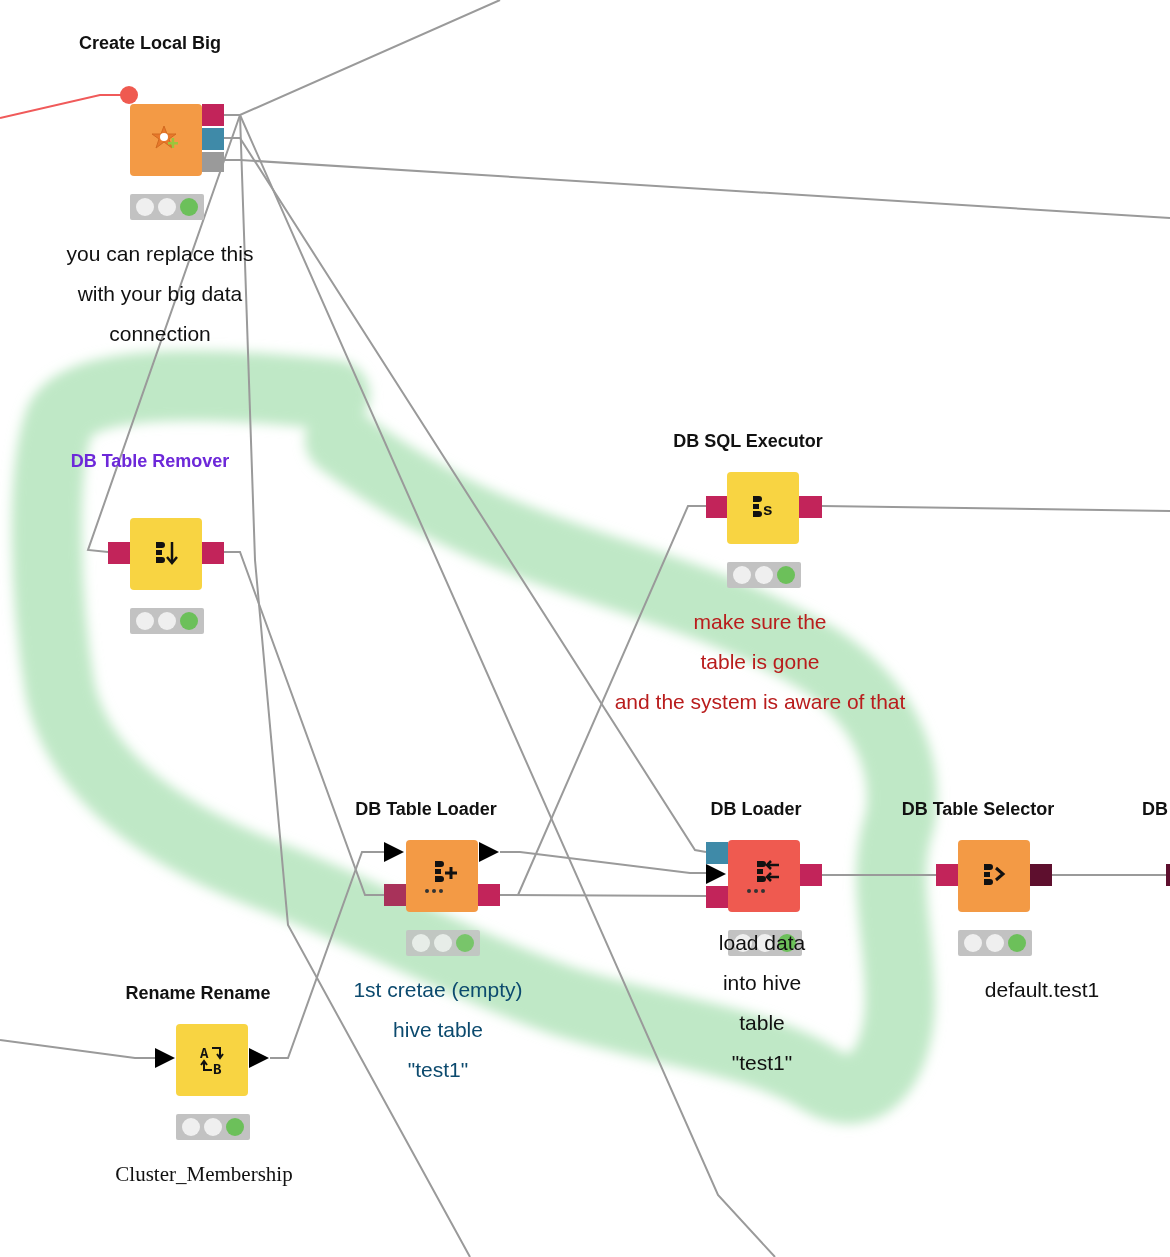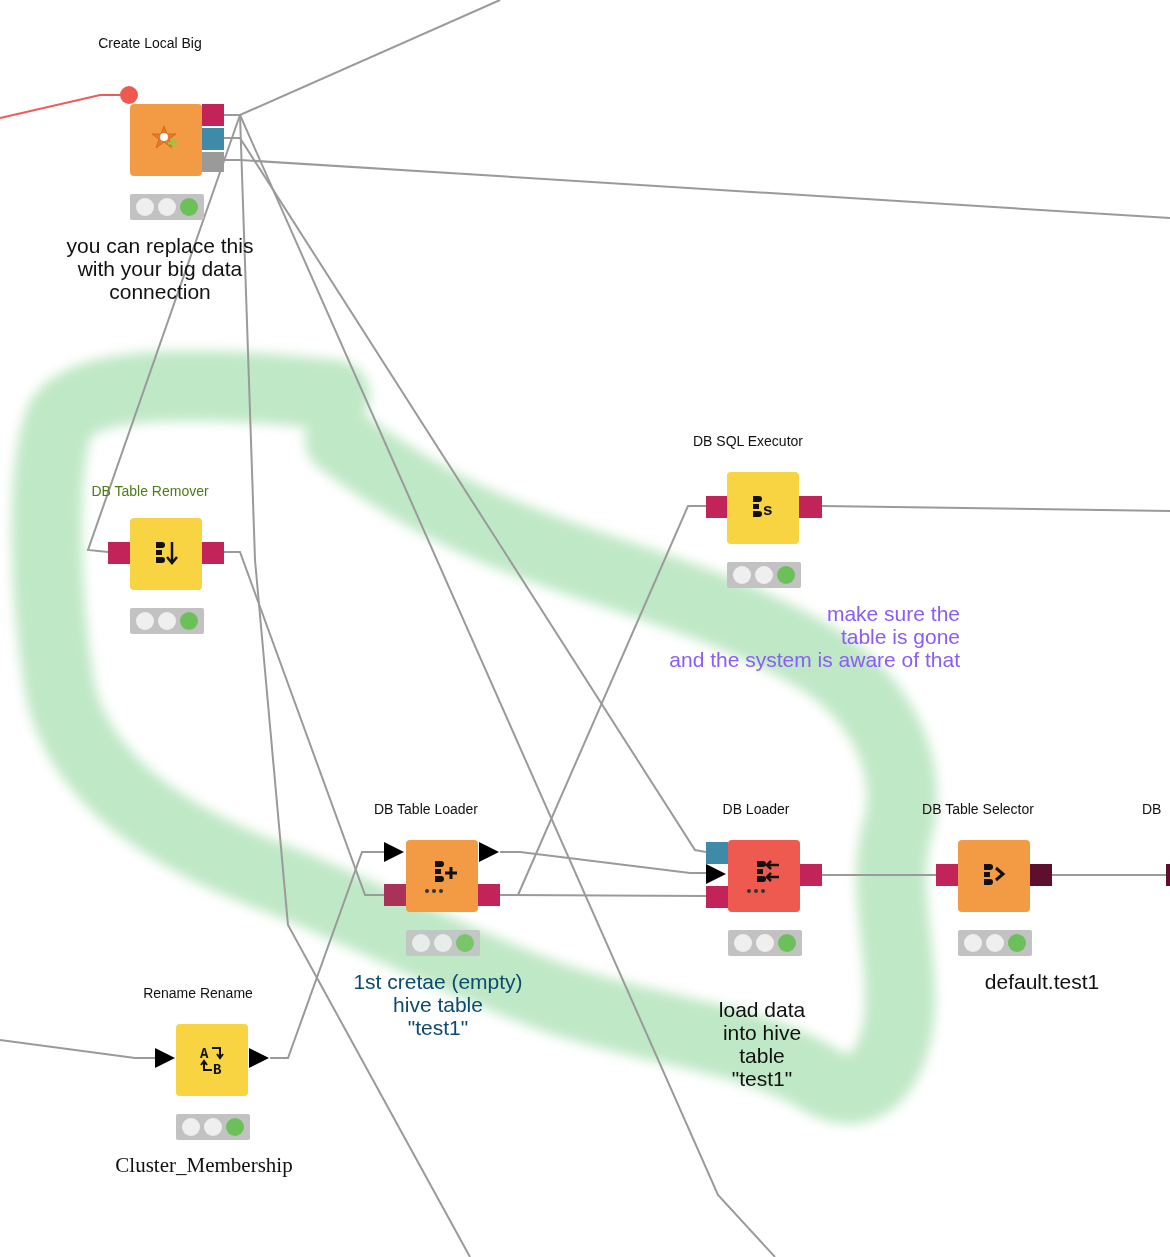--- a/index.html
+++ b/index.html
@@ -4,38 +4,38 @@
 <style>
   html, body { margin:0; padding:0; }
   body {
     width:1170px; height:1257px; position:relative; overflow:hidden;
     background:#ffffff;
     font-family:"Liberation Sans", sans-serif;
   }
   #canvas { position:absolute; left:0; top:0; width:1170px; height:1257px; }
   svg.layer { position:absolute; left:0; top:0; }
   .node-title {
-    position:absolute; font-weight:normal; font-size:14px; color:#111;
+    position:absolute; font-weight:bold; font-size:18px; color:#111;
     text-align:center; white-space:nowrap; line-height:30px;
   }
   .node-body {
     position:absolute; width:72px; height:72px; border-radius:4px;
     display:flex; align-items:center; justify-content:center;
   }
   .port { position:absolute; }
   .traffic {
     position:absolute; width:74px; height:26px; background:#c2c2c2;
     border-radius:2px; display:flex; align-items:center; justify-content:space-around;
     padding:0 4px; box-sizing:border-box;
   }
   .traffic .dot { width:18px; height:18px; border-radius:50%; background:#efefef; }
   .traffic .dot.green { background:#6cc05a; }
   .anno {
     position:absolute; font-size:21px; color:#111; text-align:center;
-    line-height:23px; white-space:pre;
+    line-height:40px; white-space:pre;
   }
   .tri { width:0; height:0; border-top:10px solid transparent; border-bottom:10px solid transparent; border-left:20px solid #000; }
 </style>
 </head>
 <body>
 
 <div id="canvas">
 
   <svg class="layer" width="1170" height="1257">
     <defs>
@@ -110,21 +110,21 @@
       <span class="dot"></span>
       <span class="dot"></span>
       <span class="dot green"></span>
     </div>
     <div class="anno" style="left:40px; top:234px; width:240px;">you can replace this
 with your big data
 connection</div>
   </div>
 
   <div>
-    <div class="node-title" style="left:40px; top:476px; width:220px; color:#4d7c0f;">DB Table Remover</div>
+    <div class="node-title" style="left:40px; top:446px; width:220px; color:#6d28d9;">DB Table Remover</div>
     <div class="port" style="left:108px; top:542px; width:24px; height:22px; background:#c2245a;"></div>
     <div class="node-body" style="left:130px; top:518px; background:#f8d442;">
       <svg width="40" height="40" viewBox="0 0 40 40">
         <path d="M10 8 h6 a3 3 0 0 1 0 6 h-6z M10 16 h6 v5 h-6z M10 23 h6 a3 3 0 0 1 0 6 h-6z" fill="#111"></path>
         <line x1="26" y1="8" x2="26" y2="28" stroke="#111" stroke-width="2.5"></line>
         <polyline points="21,23 26,29 31,23" fill="none" stroke="#111" stroke-width="2.5"></polyline>
       </svg>
     </div>
     <div class="port" style="left:202px; top:542px; width:22px; height:22px; background:#c2245a;"></div>
     <div class="traffic" style="left:130px; top:608px;">
@@ -142,21 +142,21 @@
         <path d="M10 8 h6 a3 3 0 0 1 0 6 h-6z M10 16 h6 v5 h-6z M10 23 h6 a3 3 0 0 1 0 6 h-6z" fill="#111"></path>
         <text x="20" y="27" font-family="Liberation Sans, sans-serif" font-weight="bold" font-size="17" fill="#111">s</text>
       </svg>
     </div>
     <div class="port" style="left:799px; top:496px; width:23px; height:22px; background:#c2245a;"></div>
     <div class="traffic" style="left:727px; top:562px;">
       <span class="dot"></span>
       <span class="dot"></span>
       <span class="dot green"></span>
     </div>
-    <div class="anno" style="left:560px; top:602px; width:400px; color:#8b5cf6;text-align:right;">make sure the
+    <div class="anno" style="left:560px; top:602px; width:400px; color:#b91c1c;">make sure the
 table is gone
 and the system is aware of that</div>
   </div>
 
   <div>
     <div class="node-title" style="left:316px; top:794px; width:220px;">DB Table Loader</div>
     <div class="port tri" style="left:384px; top:842px;"></div>
     <div class="port" style="left:384px; top:884px; width:24px; height:22px; background:#a8325a;"></div>
     <div class="node-body" style="left:406px; top:840px; background:#f39a45;">
       <svg width="46" height="46" viewBox="0 0 46 46">
@@ -196,21 +196,21 @@
           <circle cx="15" cy="38" r="2" fill="#333"></circle>
           <circle cx="22" cy="38" r="2" fill="#333"></circle>
       </svg>
     </div>
     <div class="port" style="left:800px; top:864px; width:22px; height:22px; background:#c2245a;"></div>
     <div class="traffic" style="left:728px; top:930px;">
       <span class="dot"></span>
       <span class="dot"></span>
       <span class="dot green"></span>
     </div>
-    <div class="anno" style="left:662px; top:998px; width:200px;">load data
+    <div class="anno" style="left:662px; top:923px; width:200px;">load data
 into hive
 table
 "test1"</div>
   </div>
 
   <div>
     <div class="node-title" style="left:868px; top:794px; width:220px;">DB Table Selector</div>
     <div class="port" style="left:936px; top:864px; width:24px; height:22px; background:#c2245a;"></div>
     <div class="node-body" style="left:958px; top:840px; background:#f39a45;">
       <svg width="40" height="40" viewBox="0 0 40 40">

